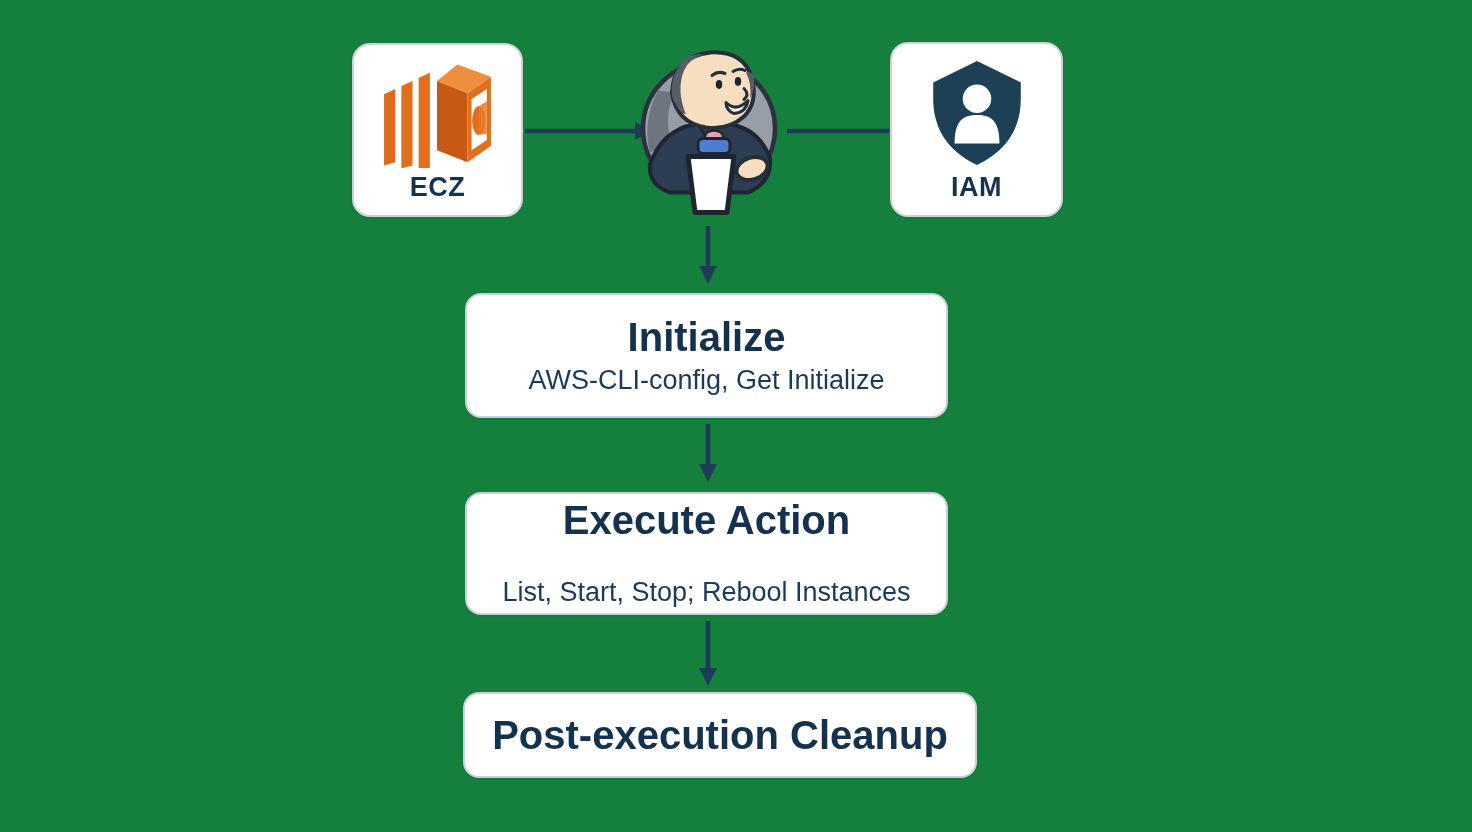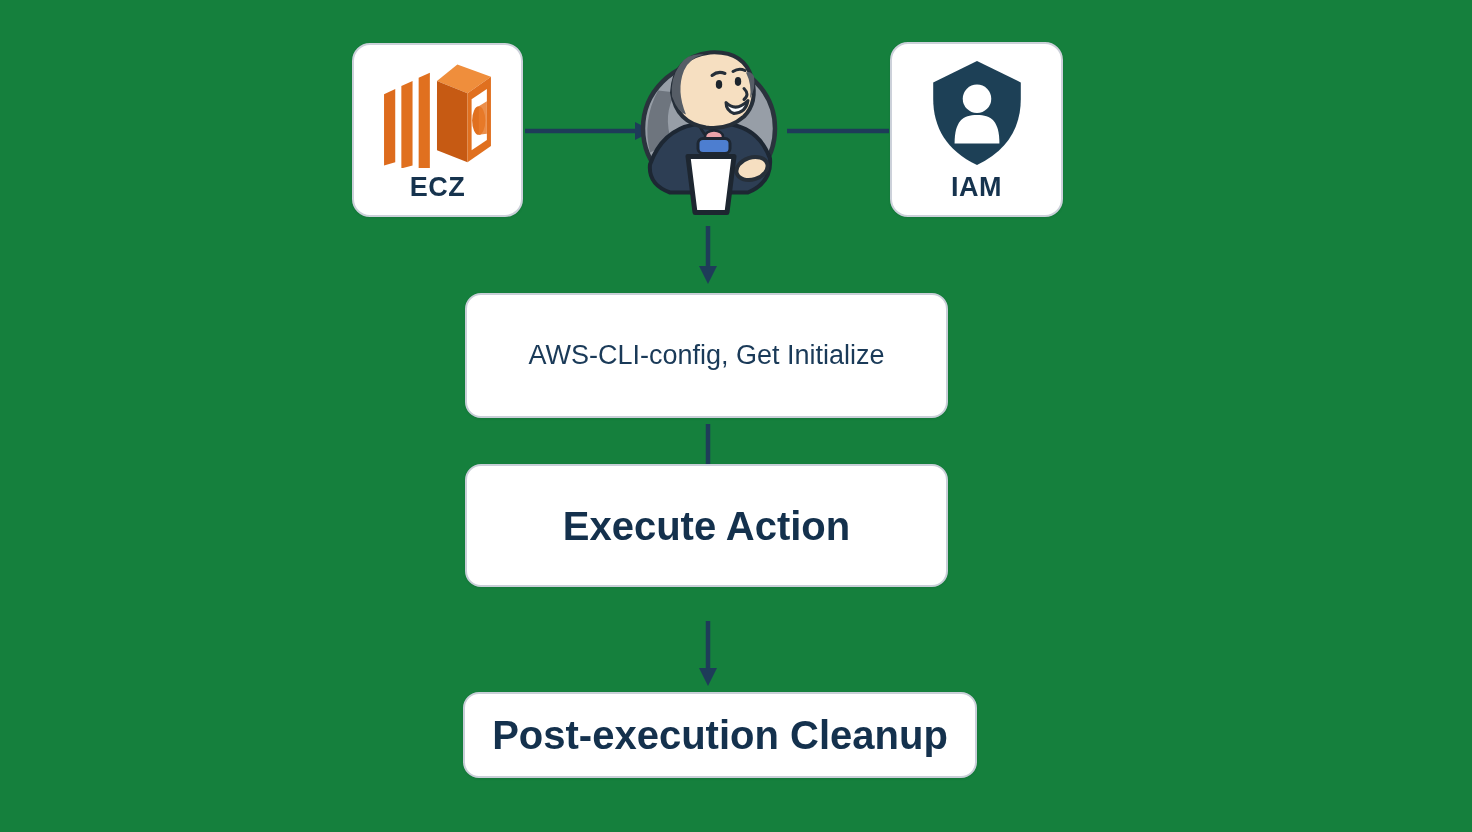--- a/index.html
+++ b/index.html
@@ -70,21 +70,21 @@
     color: #14314d;
     line-height: 1.05;
   }
   .step-subtitle {
     font-size: 27px;
     font-weight: 400;
     color: #1a3a58;
     line-height: 1.1;
   }
   .step-1 { left: 465px; top: 293px; width: 483px; height: 125px; }
-  .step-2 { left: 465px; top: 464px; width: 483px; height: 123px; gap: 37px; }
+  .step-2 { left: 465px; top: 492px; width: 483px; height: 123px; gap: 37px; }
   .step-3 { left: 463px; top: 692px; width: 514px; height: 86px; }
 
   .connector-layer {
     position: absolute;
     left: 0; top: 0;
     width: 1472px;
     height: 832px;
     pointer-events: none;
   }
 </style>
@@ -189,24 +189,26 @@
 
         <circle cx="47" cy="40" r="14" fill="#ffffff"></circle>
 
         <path d="M25 84 C25 62 33 56 47 56 C61 56 69 62 69 84 Z" fill="#ffffff"></path>
       </svg>
     </div>
     <div class="card-label">IAM</div>
   </div>
 
   <div class="step-box step-1">
+    <div class="step-title">Initialize</div>
     <div class="step-subtitle">AWS-CLI-config, Get Initialize</div>
   </div>
 
   <div class="step-box step-2">
     <div class="step-title">Execute Action</div>
+    <div class="step-subtitle">List, Start, Stop; Rebool Instances</div>
   </div>
 
   <div class="step-box step-3">
     <div class="step-title">Post-execution Cleanup</div>
   </div>
 
 </div>
 
 </body></html>

